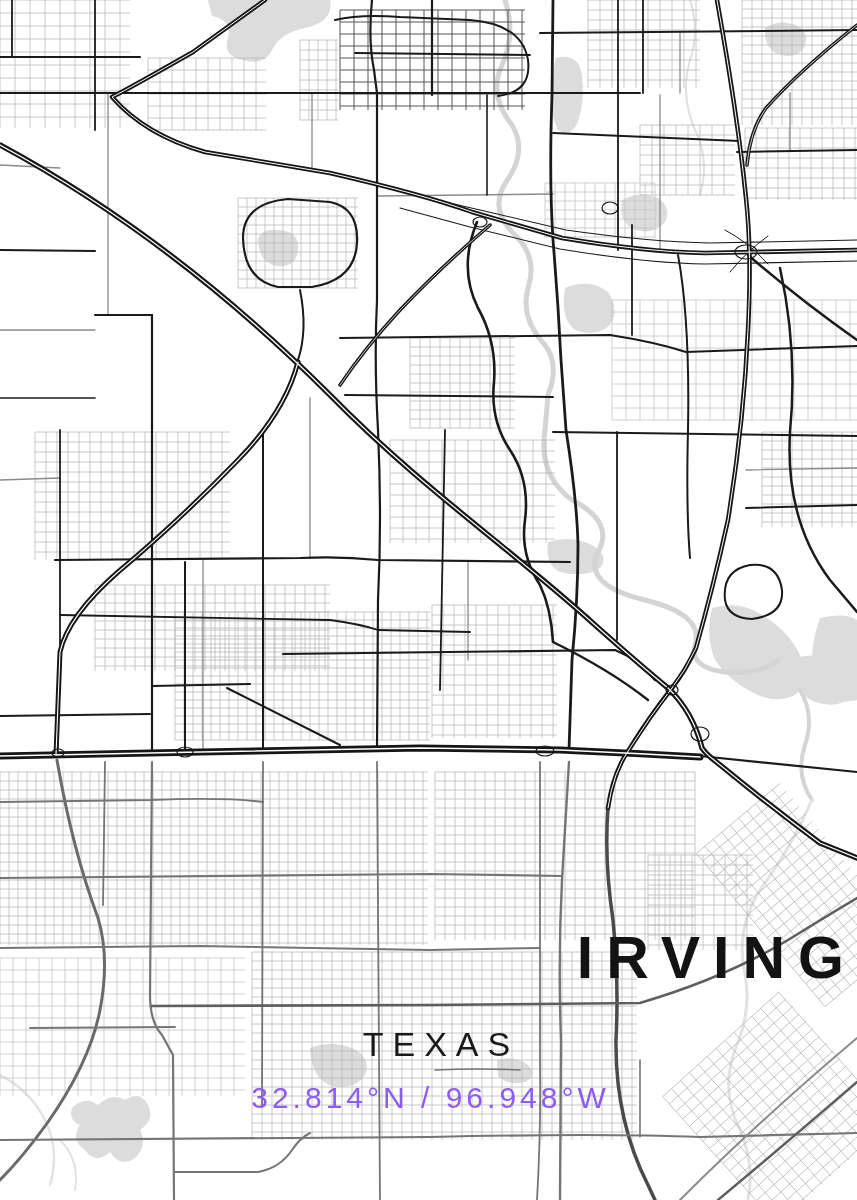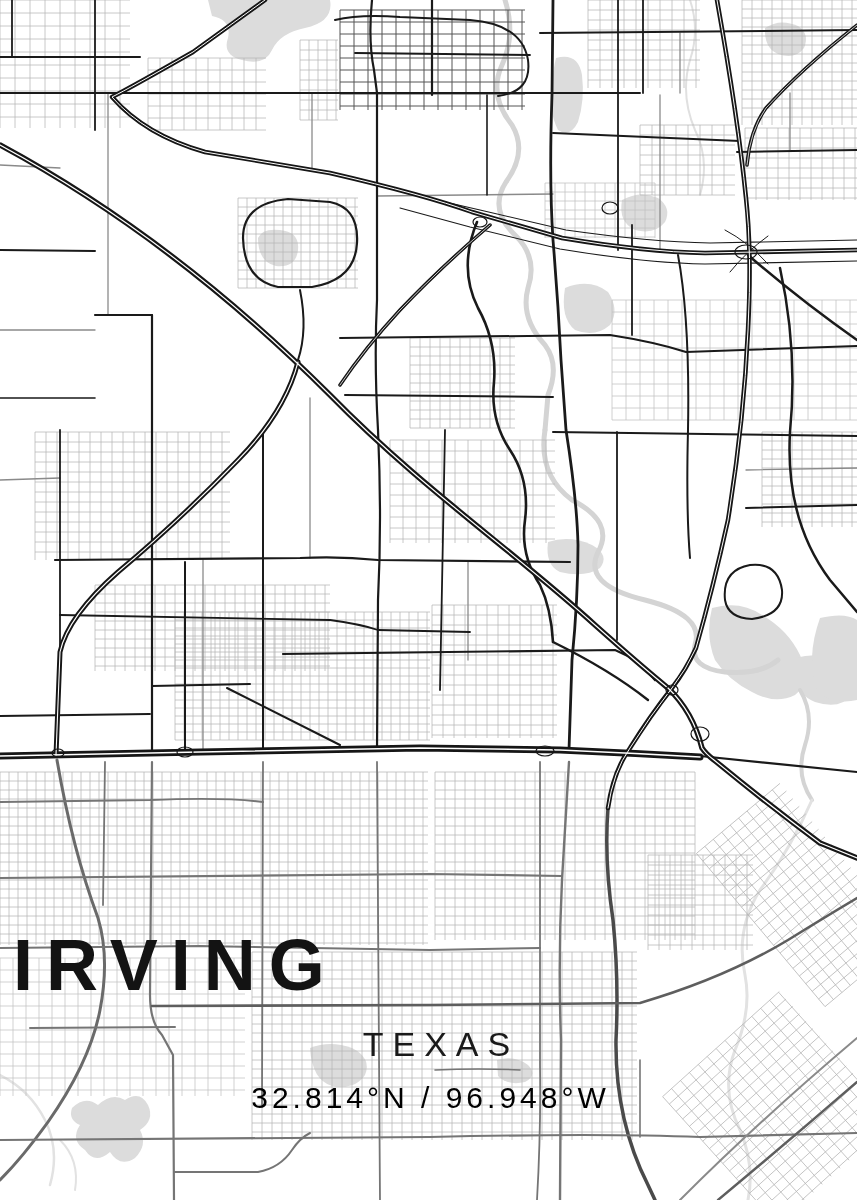--- a/index.html
+++ b/index.html
@@ -1,21 +1,21 @@
 <!DOCTYPE html>
 <html><head>
 <meta charset="utf-8">
 <style>
   html,body{margin:0;padding:0;background:#ffffff;}
   .poster{position:relative;width:857px;height:1200px;background:#ffffff;overflow:hidden;
           font-family:"Liberation Sans",sans-serif;}
   .map-svg{position:absolute;left:0;top:0;width:857px;height:1200px;}
   .title-block{position:absolute;left:0;top:0;width:100%;height:100%;pointer-events:none;}
-  .city{position:absolute;top:929px;left:0;width:100%;text-align:left;
-        font-size:72px;font-weight:700;letter-spacing:13px;text-indent:13px;
+  .city{position:absolute;top:929px;left:0;width:100%;text-align:right;
+        font-size:59px;font-weight:700;letter-spacing:13px;text-indent:13px;
         line-height:1;white-space:nowrap;}
   .state{position:absolute;top:1027px;left:0;width:100%;text-align:center;
         font-size:34px;font-weight:400;letter-spacing:9px;text-indent:9px;
         line-height:1;white-space:nowrap;}
   .coords{position:absolute;top:1083px;left:0;width:100%;text-align:center;
         font-size:30px;font-weight:400;letter-spacing:4px;text-indent:4px;
         line-height:1;white-space:nowrap;}
 </style>
 </head>
 <body>
@@ -909,15 +909,15 @@
       <ellipse cx="545" cy="751" rx="9" ry="5" fill="none" stroke="#161616" stroke-width="1.2"></ellipse>
       <ellipse cx="700" cy="734" rx="9" ry="7" fill="none" stroke="#161616" stroke-width="1.2"></ellipse>
       <ellipse cx="746" cy="252" rx="11" ry="7" fill="none" stroke="#161616" stroke-width="1.2"></ellipse>
       <ellipse cx="610" cy="208" rx="8" ry="6" fill="none" stroke="#161616" stroke-width="1.2"></ellipse>
       <ellipse cx="672" cy="690" rx="6" ry="5" fill="none" stroke="#161616" stroke-width="1.2"></ellipse>
       <ellipse cx="480" cy="222" rx="7" ry="5" fill="none" stroke="#161616" stroke-width="1.2"></ellipse>
     </svg>
   <div class="title-block">
     <div class="city" style="color: rgb(19, 19, 19);">IRVING</div>
     <div class="state" style="color: rgb(26, 26, 26); margin-left: 8px;">TEXAS</div>
-    <div class="coords" style="color: #000000;">32.814°N / 96.948°W</div>
+    <div class="coords" style="color: #8b5cf6;">32.814°N / 96.948°W</div>
   </div>
 </div>
 
 </body></html>

